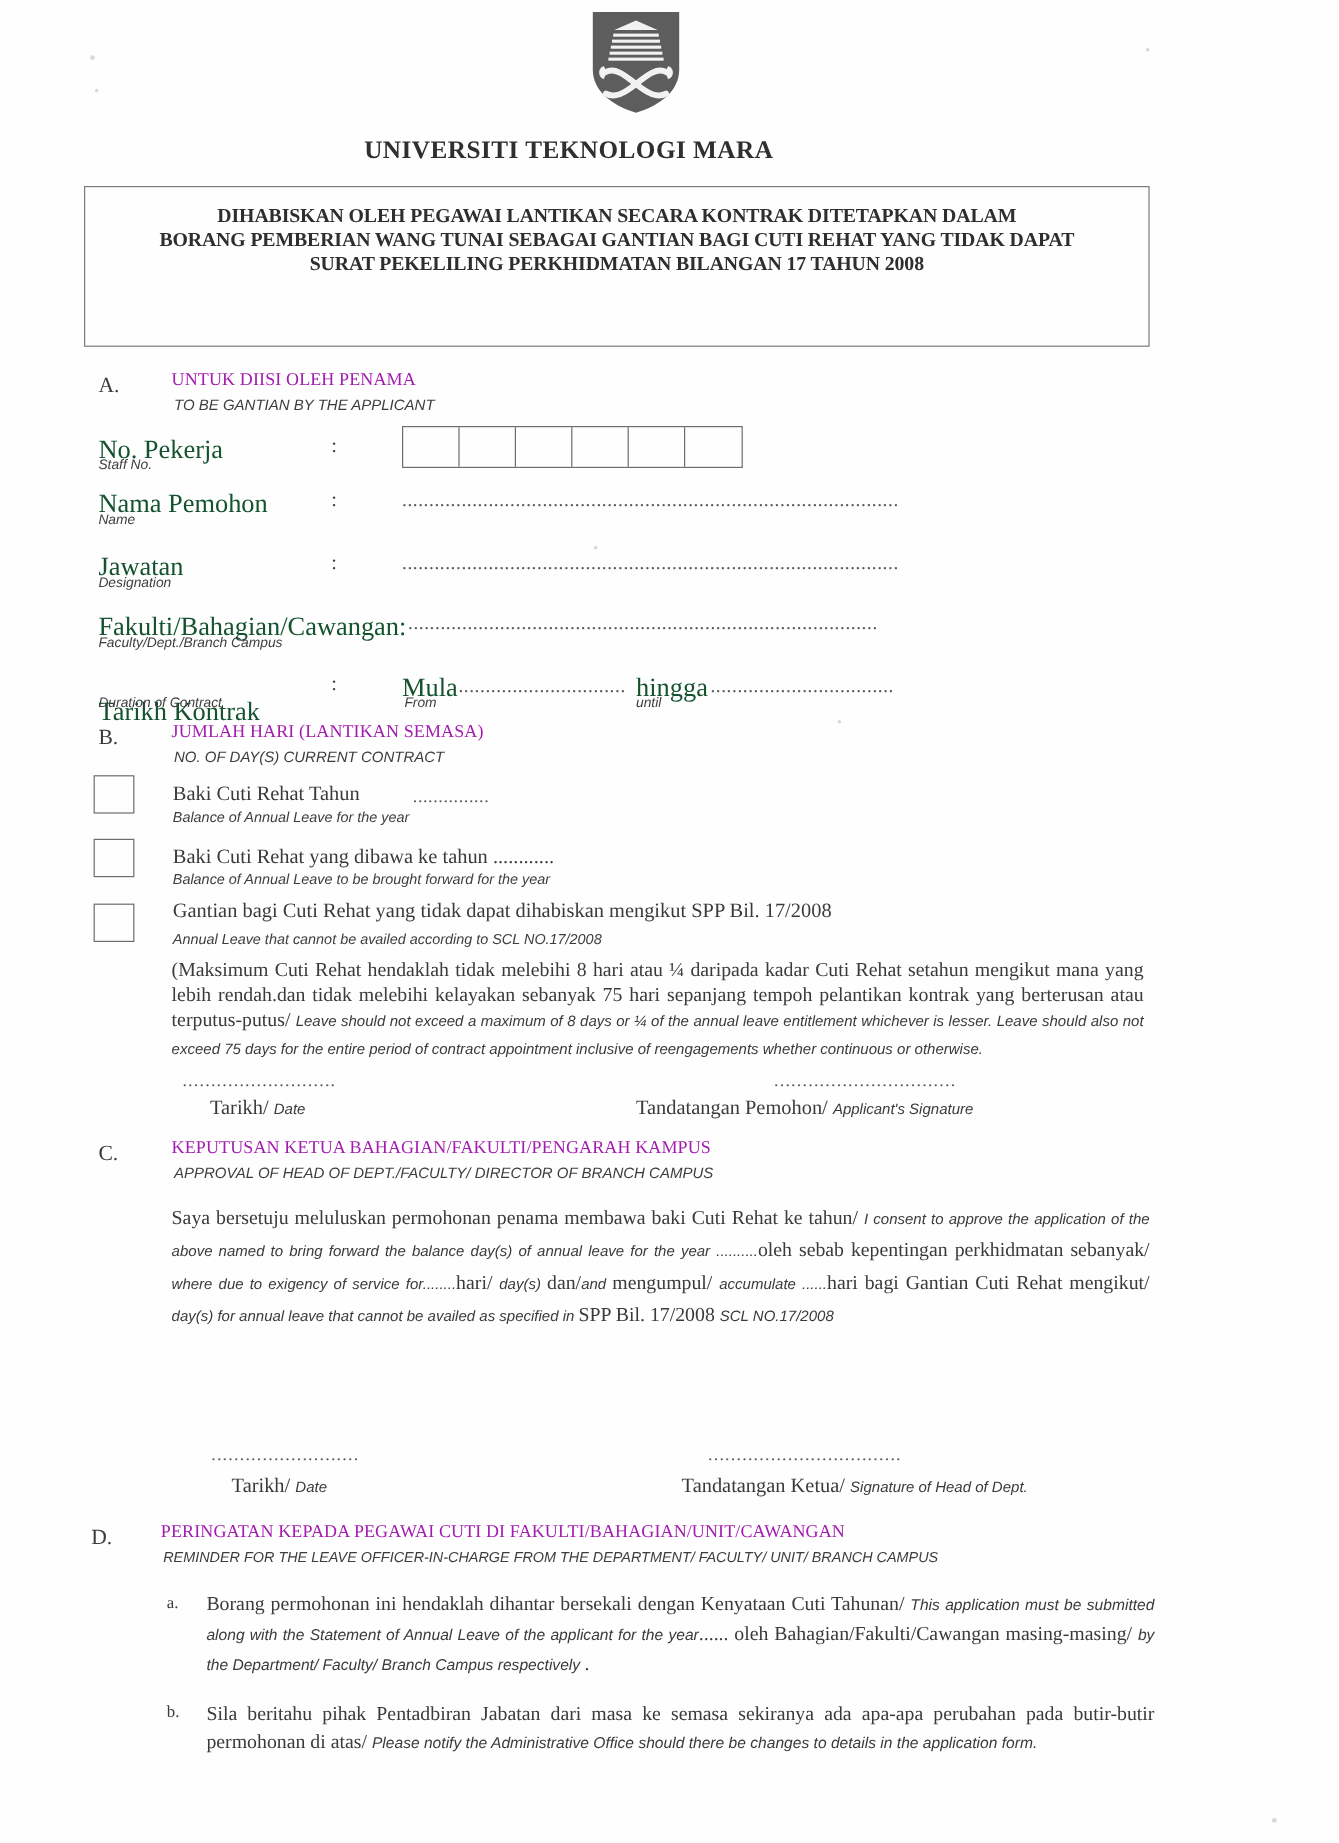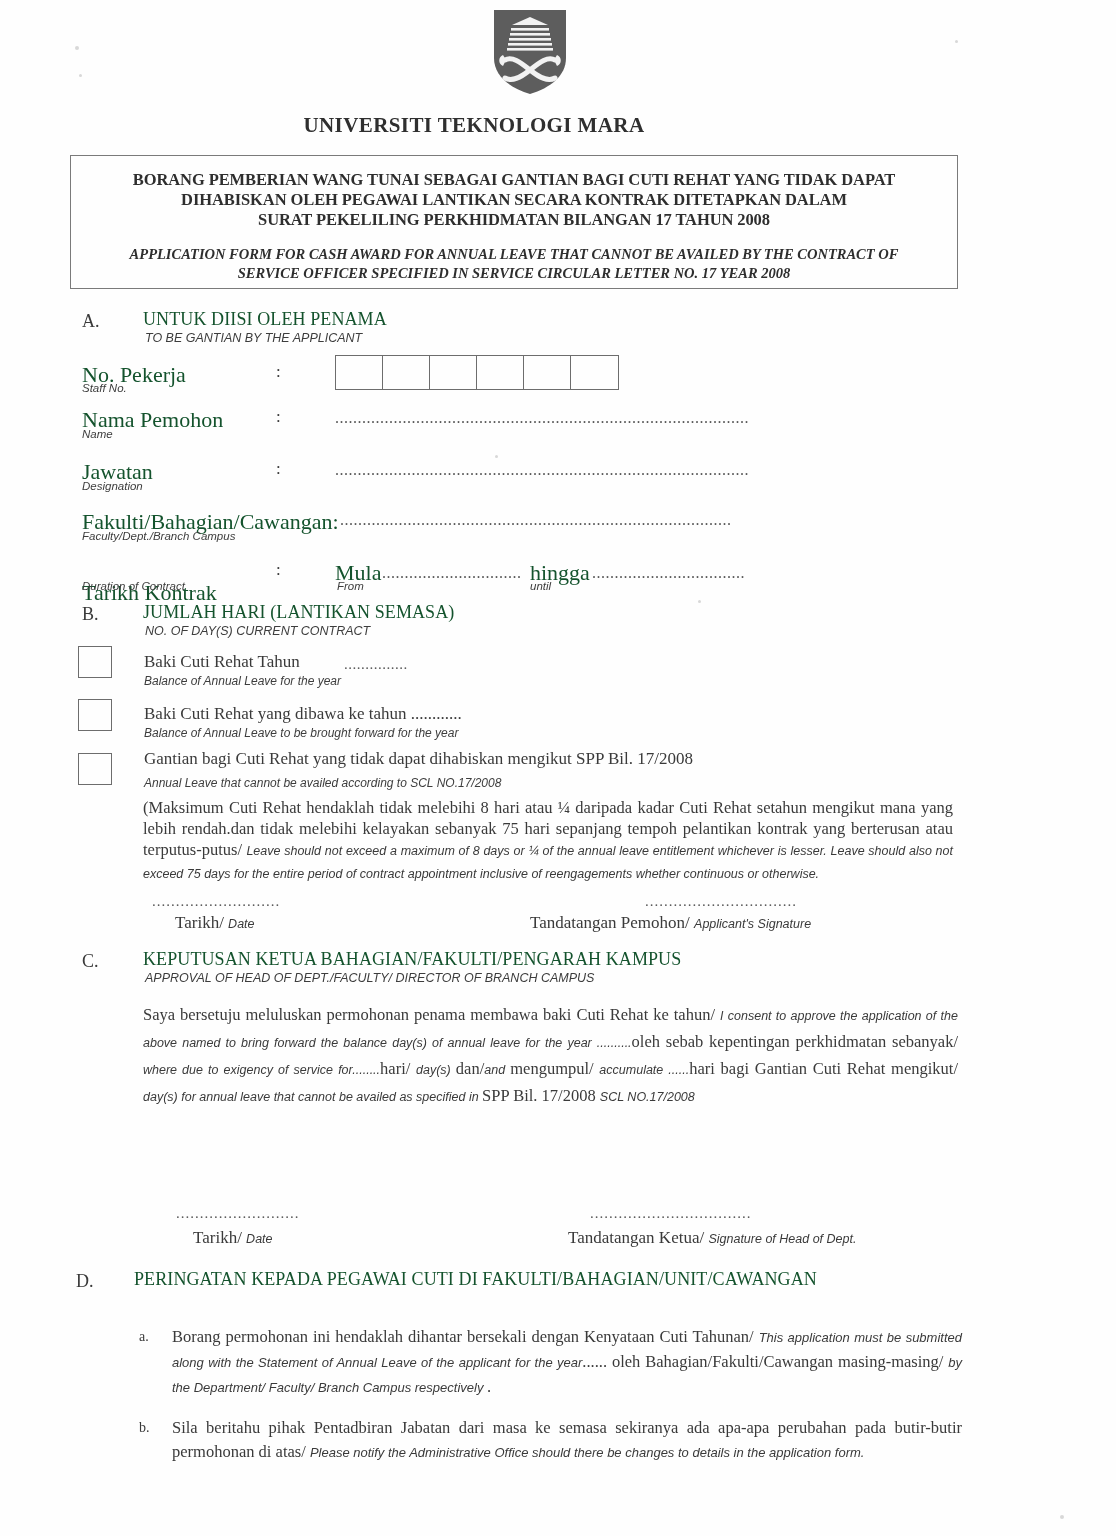--- a/index.html
+++ b/index.html
@@ -73,22 +73,22 @@
   }
 
   
   .sec-letter {
     position: absolute;
     font-size: 18px;
     color: #3a3a3a;
   }
   .sec-title {
     position: absolute;
-    font-size: 18px;
-    color: #14532d;
+    font-size: 15px;
+    color: #a21caf;
     letter-spacing: .1px;
     white-space: nowrap;
   }
   .sec-sub {
     position: absolute;
     font-size: 12.5px;
     font-style: italic;
     font-family: "Liberation Sans", sans-serif;
     color: #3d3d3d;
     white-space: nowrap;
@@ -251,27 +251,23 @@
         <path d="M13 47 C8 49 8 56 13 58 L16 52 Z"></path>
         <path d="M67 47 C72 49 72 56 67 58 L64 52 Z"></path>
       </g>
     </svg>
   </div>
 
   <div class="uni-name">UNIVERSITI TEKNOLOGI MARA</div>
 
   <div class="title-box">
     <div class="title-ms">
+      <div>DIHABISKAN OLEH PEGAWAI LANTIKAN SECARA KONTRAK DITETAPKAN DALAM</div>
       <div>BORANG PEMBERIAN WANG TUNAI SEBAGAI GANTIAN BAGI CUTI REHAT YANG TIDAK DAPAT</div>
-      <div>DIHABISKAN OLEH PEGAWAI LANTIKAN SECARA KONTRAK DITETAPKAN DALAM</div>
       <div>SURAT PEKELILING PERKHIDMATAN BILANGAN 17 TAHUN 2008</div>
-    </div>
-    <div class="title-en">
-      <div>APPLICATION FORM FOR CASH AWARD FOR ANNUAL LEAVE THAT CANNOT BE AVAILED BY THE CONTRACT OF</div>
-      <div>SERVICE OFFICER SPECIFIED IN SERVICE CIRCULAR LETTER NO. 17 YEAR 2008</div>
     </div>
   </div>
 
   <div class="sec-letter" style="left:82px; top:311px;">A.</div>
   <div class="sec-title" style="left:143px; top:309px;">UNTUK DIISI OLEH PENAMA</div>
   <div class="sec-sub" style="left:145px; top:331px;">TO BE GANTIAN BY THE APPLICANT</div>
 
   <div class="fld-label" style="left:82px; top:362px;">No. Pekerja</div>
   <div class="fld-sub" style="left:82px; top:382px;">Staff No.</div>
   <div class="colon" style="left:276px; top:362px;">:</div>
@@ -344,20 +340,21 @@
   </div>
 
   <div class="sigline" style="left:176px; top:1205px;">..........................</div>
   <div class="sigcap" style="left:193px; top:1228px;"><span>Tarikh/ </span><span class="en">Date</span></div>
 
   <div class="sigline" style="left:590px; top:1205px;">..................................</div>
   <div class="sigcap" style="left:568px; top:1228px;"><span>Tandatangan Ketua/ </span><span class="en">Signature of Head of Dept.</span></div>
 
   <div class="sec-letter" style="left:76px; top:1271px;">D.</div>
   <div class="sec-title" style="left:134px; top:1269px;">PERINGATAN KEPADA PEGAWAI CUTI DI FAKULTI/BAHAGIAN/UNIT/CAWANGAN</div>
+  <div class="sec-sub" style="left:136px; top:1291px; font-size:12px;">REMINDER FOR THE LEAVE OFFICER-IN-CHARGE FROM THE DEPARTMENT/ FACULTY/ UNIT/ BRANCH CAMPUS</div>
 
   <div class="li-mark" style="left:139px; top:1329px;">a.</div>
   <div class="li-body" style="left:172px; top:1325px; width:790px;">
     <span>Borang permohonan ini hendaklah dihantar bersekali dengan Kenyataan Cuti Tahunan/ </span><span class="en">This application must be submitted along with  the Statement of Annual Leave of the applicant for the year</span><span>...... </span><span>oleh Bahagian/Fakulti/Cawangan masing-masing/ </span><span class="en">by the Department/ Faculty/ Branch Campus respectively </span><span>.</span>
   </div>
 
   <div class="li-mark" style="left:139px; top:1420px;">b.</div>
   <div class="li-body" style="left:172px; top:1416px; width:790px;">
     <span>Sila beritahu pihak Pentadbiran Jabatan dari masa ke semasa sekiranya ada apa-apa perubahan pada butir-butir permohonan di atas/ </span><span class="en">Please notify the Administrative Office should there be changes to details in the application form.</span>
   </div>

